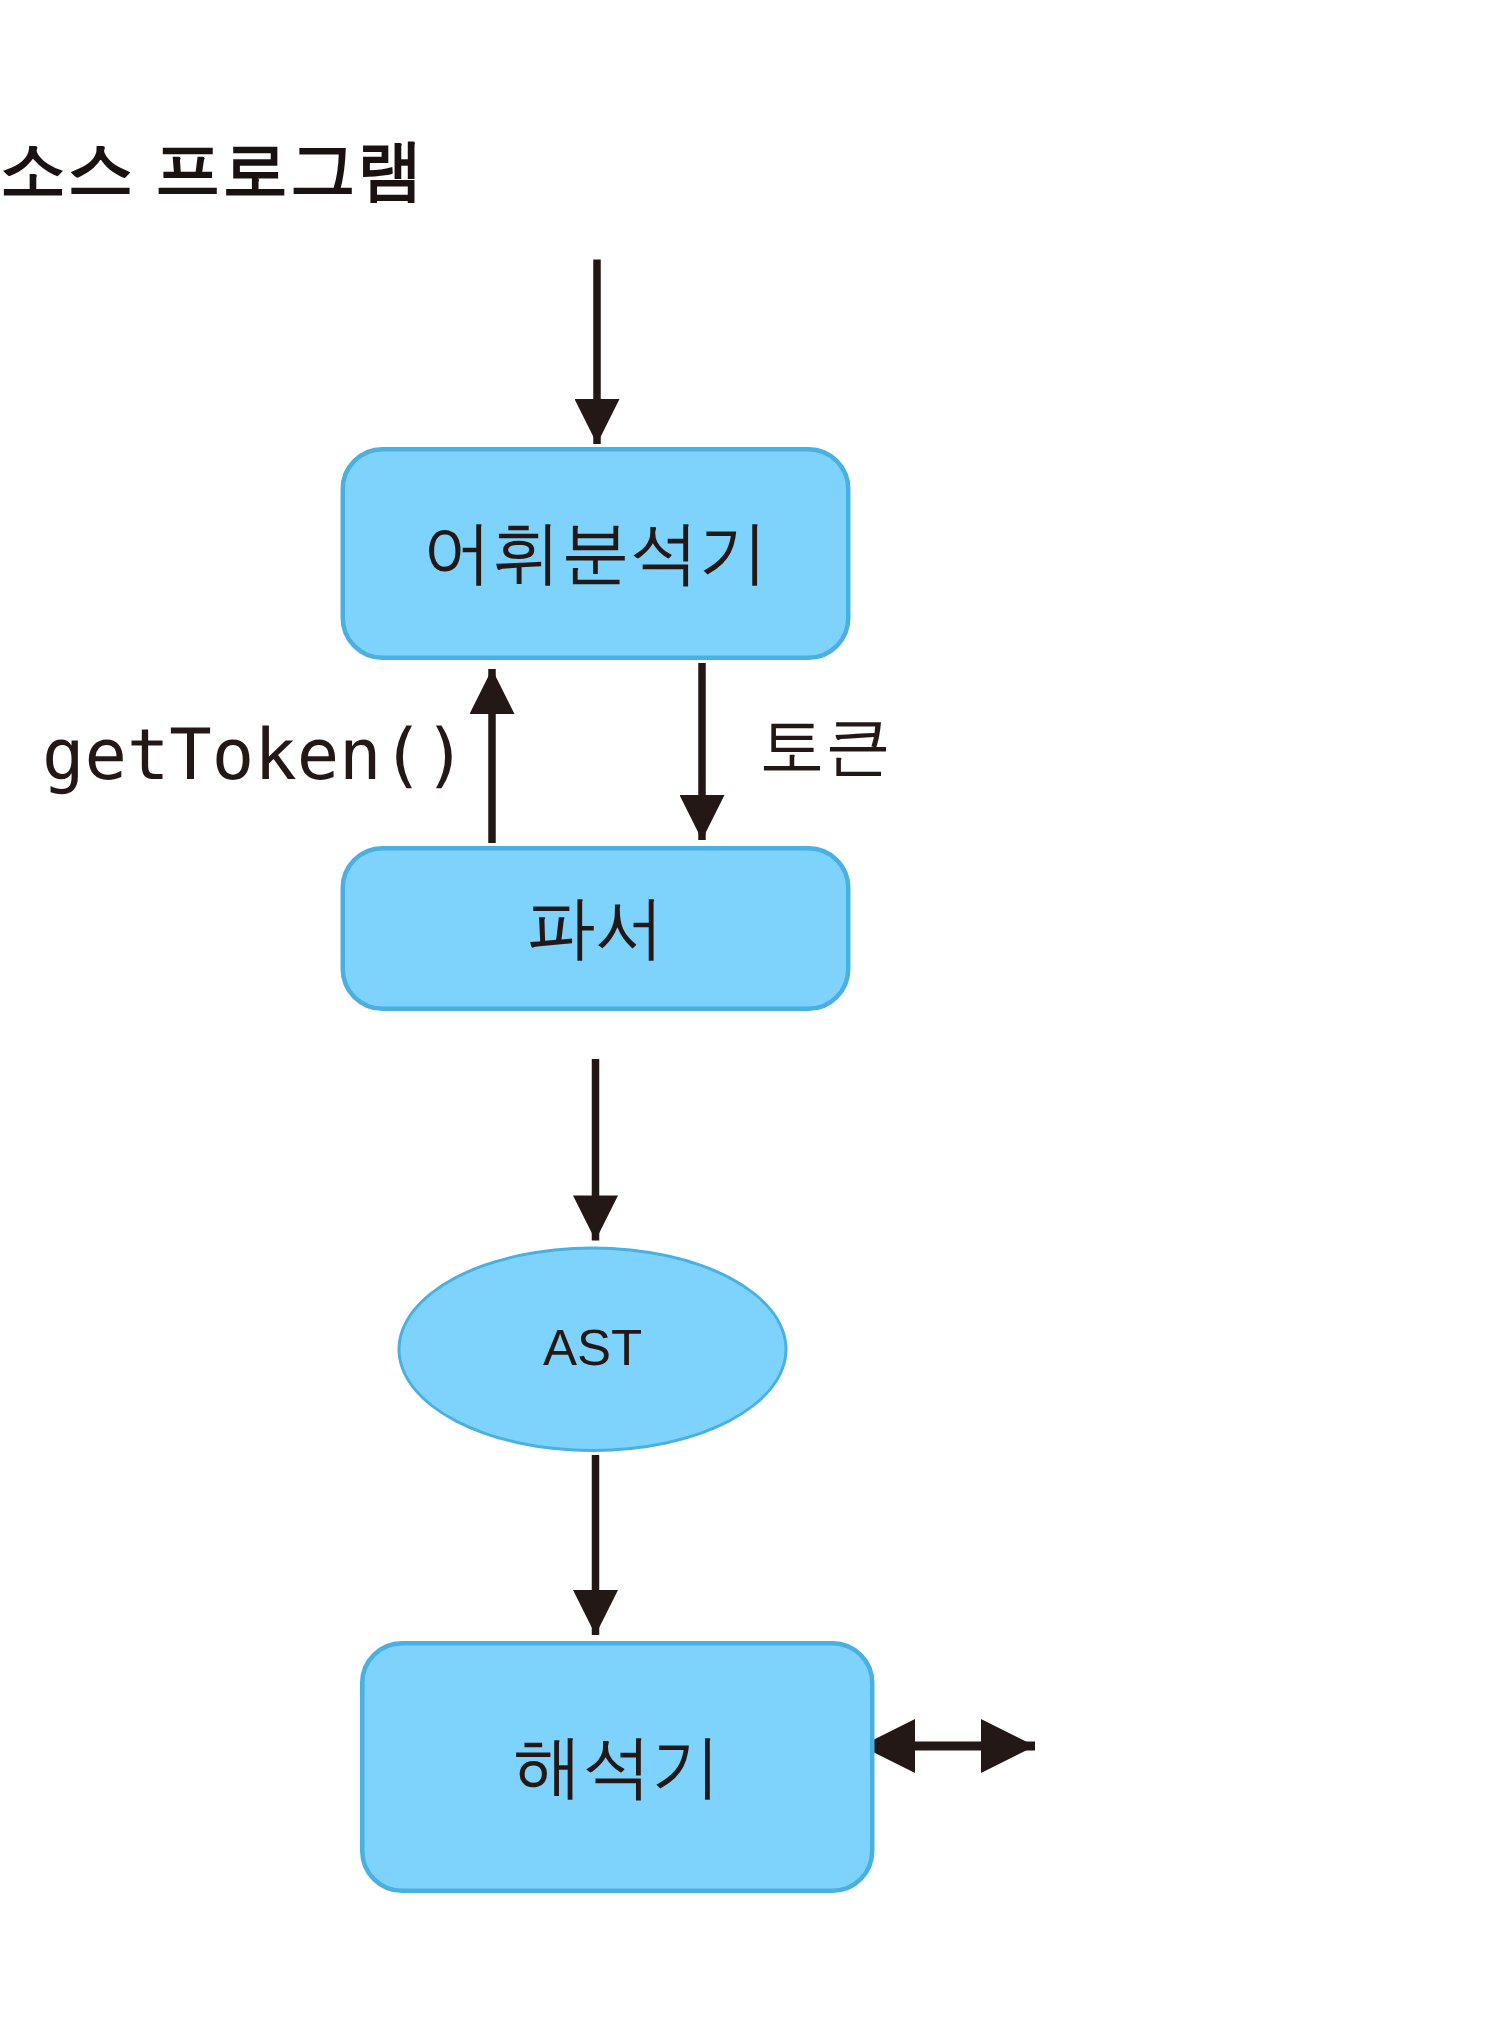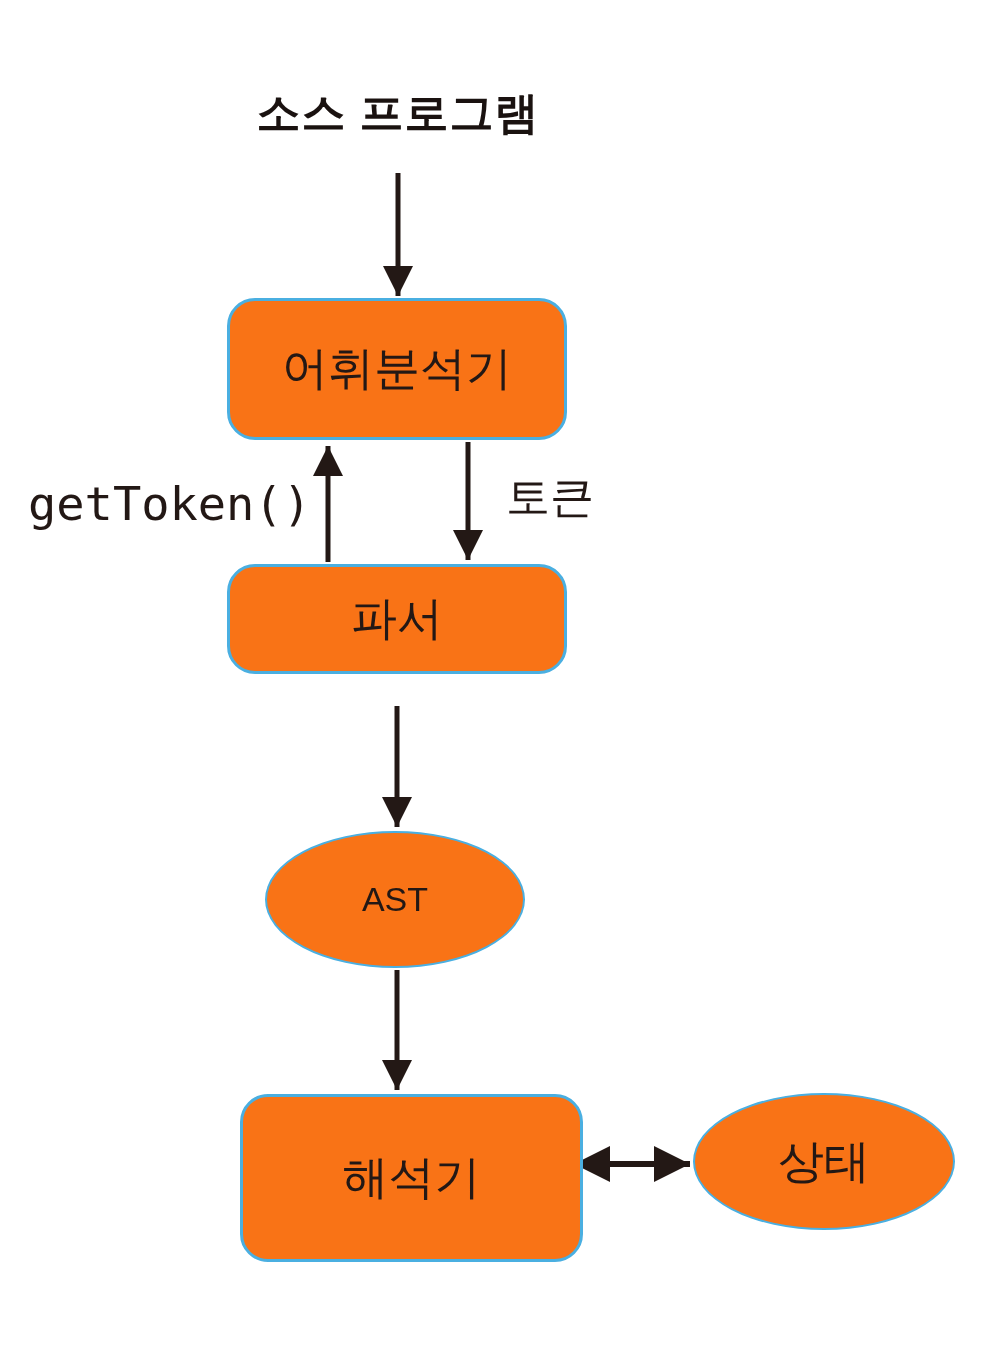--- a/index.html
+++ b/index.html
@@ -22,32 +22,31 @@
     top: 0;
     width: 999px;
     height: 1345px;
     pointer-events: none;
   }
   .diagram-title {
     position: absolute;
     left: 0;
     top: 84px;
     width: 796px;
-    text-align: center;
     font-size: 44px;
     font-weight: 800;
     letter-spacing: 1px;
     color: #1a1210;
   }
   .node {
     position: absolute;
     display: flex;
     align-items: center;
     justify-content: center;
-    background: #f97316;
+    background: #7dd3fc;
     border: 3px solid #4aafe1;
     box-sizing: border-box;
     font-size: 46px;
     font-weight: 400;
     color: #231815;
   }
   .node.box {
     border-radius: 28px;
   }
   .node.ellipse {
@@ -118,17 +117,14 @@
   </div>
 
   <div class="node ellipse node-ast">
     <span>AST</span>
   </div>
 
   <div class="node box node-interpreter">
     <span>해석기</span>
   </div>
 
-  <div class="node ellipse node-state">
-    <span>상태</span>
-  </div>
 
 </div>
 
 </body></html>

